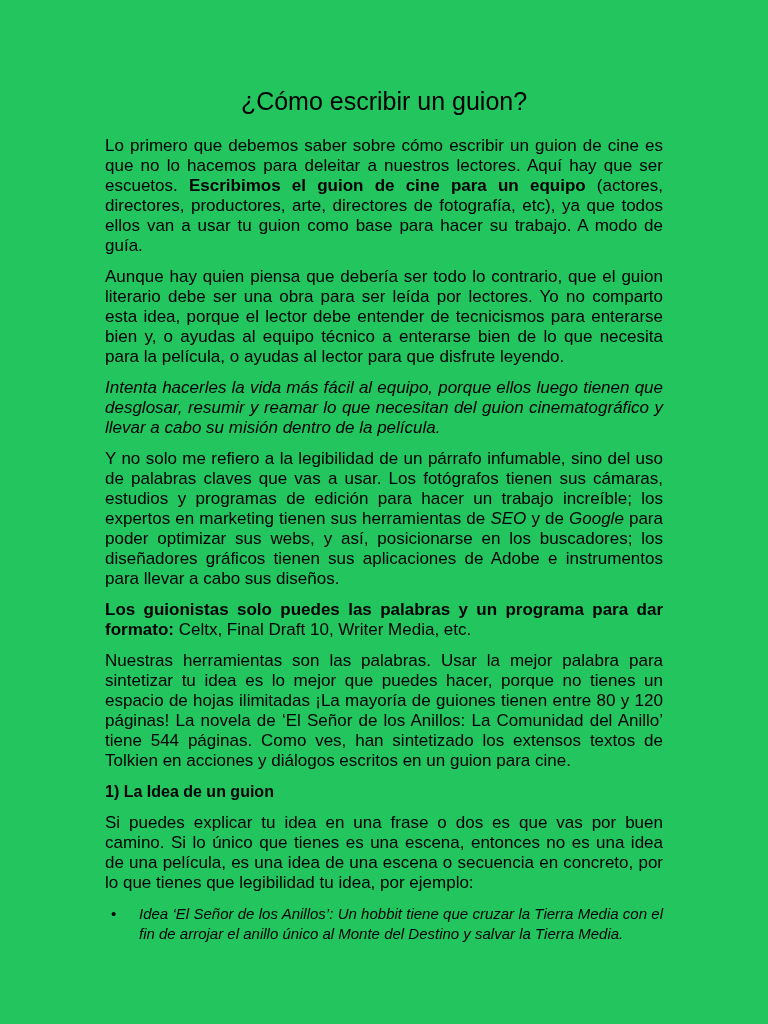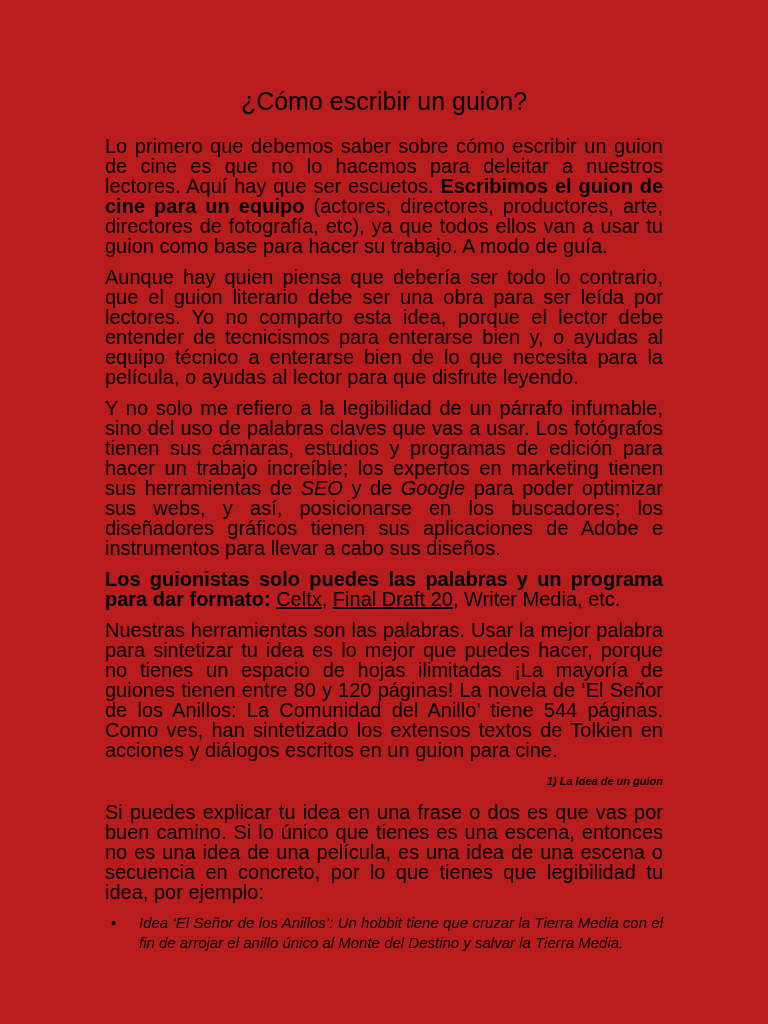--- a/index.html
+++ b/index.html
@@ -12,46 +12,45 @@
     height: 1024px;
     font-family: "Liberation Sans", sans-serif;
     color: #000000;
     overflow: hidden;
   }
   .page {
     box-sizing: border-box;
     width: 768px;
     height: 1024px;
     padding: 86px 105px 40px 105px;
-    background: #b91c1c;
+    background: #22c55e;
   }
   .title {
     font-size: 25px;
     font-weight: 400;
     text-align: center;
     margin: 0 0 20px 0;
     line-height: 30px;
   }
   .para {
-    font-size: 20px;
+    font-size: 17px;
     line-height: 20px;
     text-align: justify;
     margin: 0 0 11px 0;
   }
   .heading {
-    font-size: 11px;
+    font-size: 16px;
     line-height: 20px;
     font-weight: 700;
-    text-align: right;
+    text-align: left;
     margin: 0 0 11px 0;
-    font-style: italic;
   }
   .b { font-weight: 700; }
   .i { font-style: italic; }
-  .u { text-decoration: underline; }
+  .u { }
   .bullet-row {
     display: flex;
     font-size: 15px;
     line-height: 20px;
     margin: 0 0 11px 0;
   }
   .bullet-marker {
     flex: 0 0 34px;
     padding-left: 6px;
     box-sizing: border-box;
@@ -62,22 +61,23 @@
   }
 </style>
 </head>
 <body>
 
 <div class="page">
   <h1 class="title">¿Cómo escribir un guion?</h1>
   <div id="doc-body">
       <p class="para"><span>Lo primero que debemos saber sobre cómo escribir un guion de cine es que no lo hacemos para deleitar a nuestros lectores. Aquí hay que ser escuetos. </span><span class="b">Escribimos el guion de cine para un equipo</span><span> (actores, directores, productores, arte, directores de fotografía, etc), ya que todos ellos van a usar tu guion como base para hacer su trabajo. A modo de guía.</span></p>
       <p class="para"><span>Aunque hay quien piensa que debería ser todo lo contrario, que el guion literario debe ser una obra para ser leída por lectores. Yo no comparto esta idea, porque el lector debe entender de tecnicismos para enterarse bien y, o ayudas al equipo técnico a enterarse bien de lo que necesita para la película, o ayudas al lector para que disfrute leyendo.</span></p>
+      <p class="para"><span class="i">Intenta hacerles la vida más fácil al equipo, porque ellos luego tienen que desglosar, resumir y reamar lo que necesitan del guion cinematográfico y llevar a cabo su misión dentro de la película.</span></p>
       <p class="para"><span>Y no solo me refiero a la legibilidad de un párrafo infumable, sino del uso de palabras claves que vas a usar. Los fotógrafos tienen sus cámaras, estudios y programas de edición para hacer un trabajo increíble; los expertos en marketing tienen sus herramientas de </span><span class="i">SEO</span><span> y de </span><span class="i">Google</span><span> para poder optimizar sus webs, y así, posicionarse en los buscadores; los diseñadores  gráficos tienen sus aplicaciones de Adobe e instrumentos para llevar a cabo sus diseños.</span></p>
-      <p class="para"><span class="b">Los guionistas solo puedes las palabras y un programa para dar formato: </span><span class="u">Celtx</span><span>, </span><span class="u">Final Draft 20</span><span>, Writer Media, etc.</span></p>
+      <p class="para"><span class="b">Los guionistas solo puedes las palabras y un programa para dar formato: </span><span class="u">Celtx</span><span>, </span><span class="u">Final Draft 10</span><span>, Writer Media, etc.</span></p>
       <p class="para"><span>Nuestras herramientas son las palabras. Usar la mejor palabra para sintetizar tu idea es lo mejor que puedes hacer, porque no tienes un espacio de hojas ilimitadas ¡La mayoría de guiones tienen entre 80 y 120 páginas!  La novela de ‘El Señor de los Anillos: La Comunidad del Anillo’ tiene 544 páginas. Como ves, han sintetizado los extensos textos de Tolkien en acciones y diálogos escritos en un guion para cine.</span></p>
       <p class="heading"><span class="b">1) La Idea de un guion</span></p>
       <p class="para"><span>Si puedes explicar tu idea en una frase o dos es que vas por buen camino. Si lo único que tienes es una escena, entonces no es una idea de una película, es una idea de una escena o secuencia en concreto, por lo que tienes que legibilidad tu idea, por ejemplo:</span></p>
       <div class="bullet-row">
         <span class="bullet-marker">•</span>
         <span class="bullet-text"><span class="i">Idea ‘El Señor de los Anillos’: Un hobbit tiene que cruzar la Tierra Media con el fin de arrojar el anillo único al Monte del Destino y salvar la Tierra Media.</span></span>
       </div>
     </div>
 </div>
 

